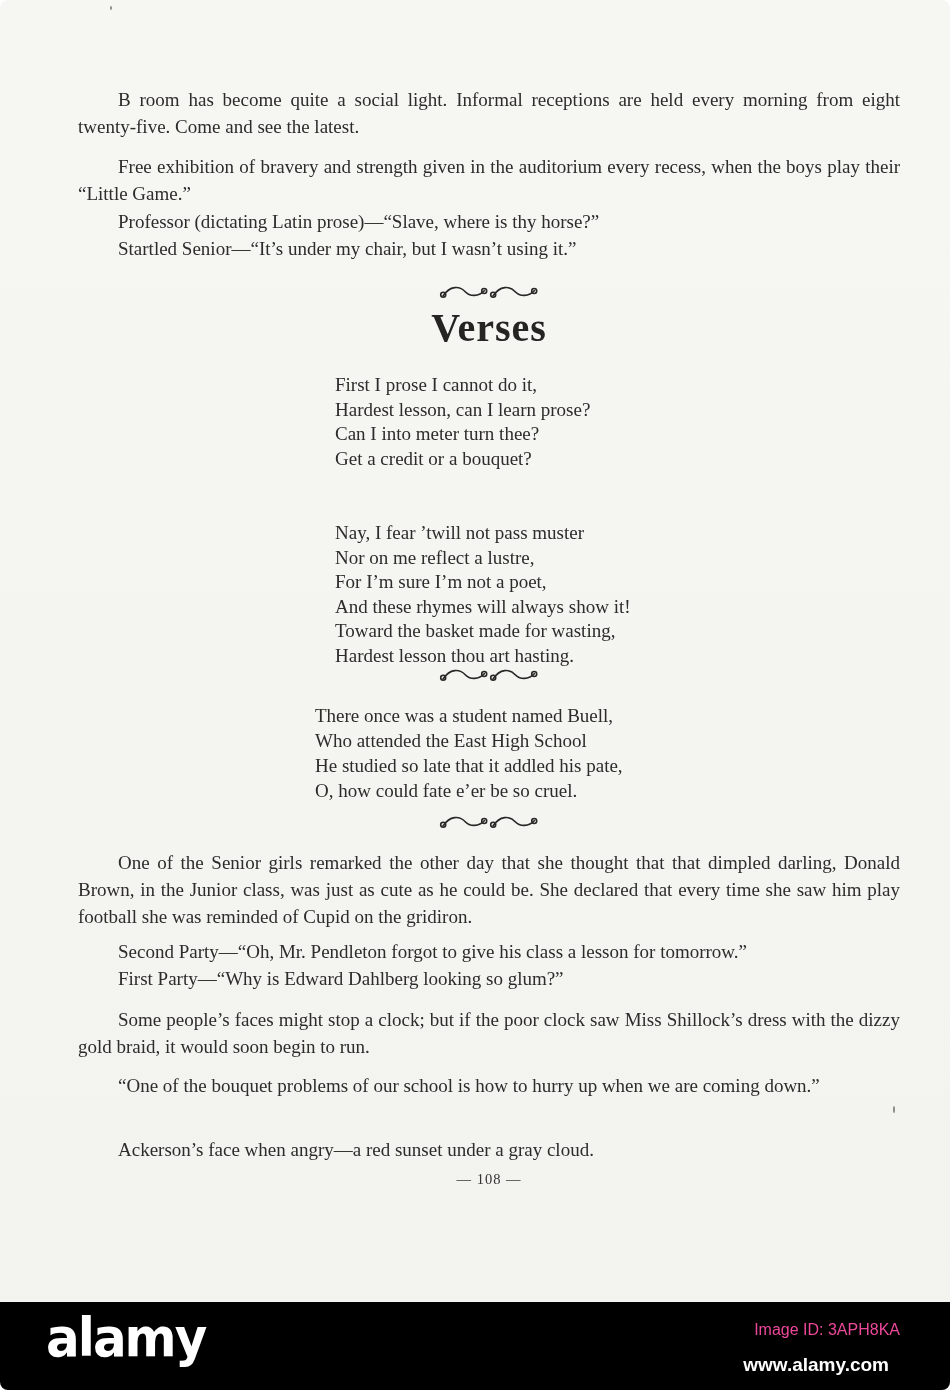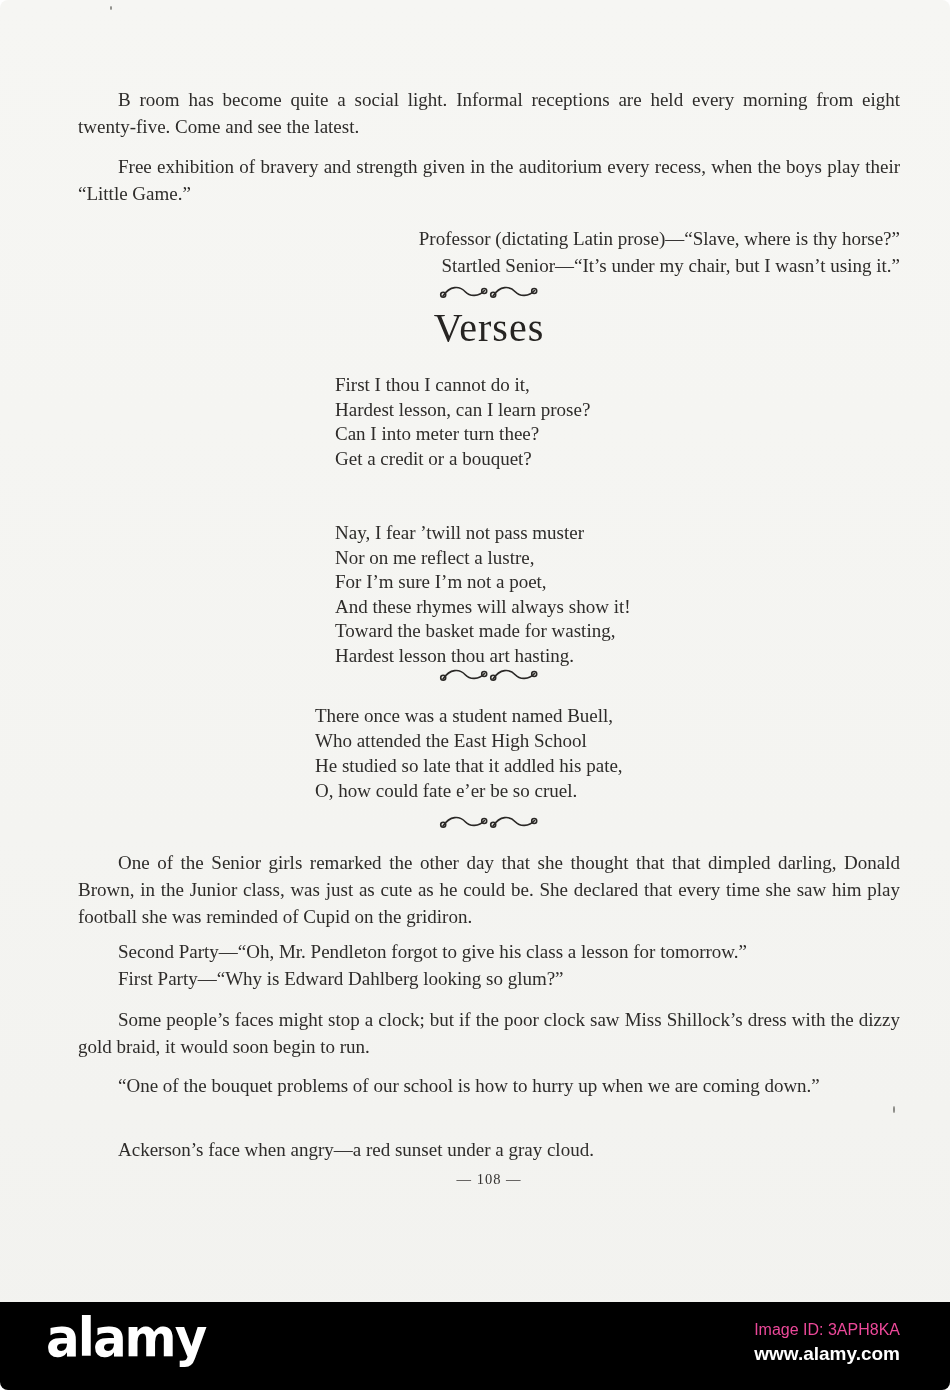--- a/index.html
+++ b/index.html
@@ -34,36 +34,36 @@
     position: absolute;
     left: 78px; width: 822px;
     display: flex; justify-content: center;
   }
   .heading {
     position: absolute;
     left: 78px; width: 822px;
     margin: 0;
     text-align: center;
     font-size: 40px; line-height: 44px;
-    font-weight: normal;
+    font-weight: bold;
     letter-spacing: 1px;
     color: #262422;
   }
   .poem {
     position: absolute;
     font-size: 19px; line-height: 24.5px;
   }
   .poem-stanza-1 { top: 373px; left: 335px; }
   .poem-stanza-2 { top: 521px; left: 335px; }
   .poem-limerick { top: 703px; left: 315px; line-height: 25px; }
   .poem-line { margin: 0; }
 
   .pos-p-social     { top: 86px; }
   .pos-p-exhibition { top: 153px; }
-  .pos-dlg-prof     { top: 225px; text-align: right; }
+  .pos-dlg-prof     { top: 208px; }
   .pos-div-1        { top: 283px; }
   .pos-heading      { top: 306px; }
   .pos-div-2        { top: 666px; }
   .pos-div-3        { top: 813px; }
   .pos-p-girls      { top: 849px; }
   .pos-dlg-party    { top: 938px; }
   .pos-p-clock      { top: 1006px; }
   .pos-p-serious    { top: 1072px; }
   .pos-p-ackerson   { top: 1136px; text-indent: 40px; }
   .page-number {
@@ -98,21 +98,21 @@
     transform-origin: top left;
   }
   .watermark-right {
     position: absolute;
     top: 17px; right: 50px;
     text-align: right;
     font-family: "Liberation Sans", "DejaVu Sans", sans-serif;
     color: #ffffff;
   }
   .image-id { font-size: 16px; line-height: 22px; color: #ec4899; margin: 0; }
-  .website  { font-size: 19px; line-height: 26px; font-weight: bold; margin: 0; }
+  .website  { font-size: 19px; line-height: 26px; font-weight: bold; margin: 11px; }
 </style>
 </head>
 <body>
 
 <div class="page">
 
   <span class="speck speck-1"></span>
   <span class="speck speck-2"></span>
 
   <p class="para pos-p-social">B room has become quite a social light.  Informal receptions are held every morning from eight twenty-five.  Come and see the latest.</p>
@@ -133,21 +133,21 @@
         <path d="M56 13 C63 2.5, 72.5 2.5, 78.5 9 C82.5 13.5, 92 14, 97.5 7.5"></path>
         <circle cx="56.2" cy="11.8" r="2.5"></circle>
         <circle cx="97.2" cy="8" r="2.5"></circle>
       </g>
     </svg>
   </div>
 
   <h1 class="heading pos-heading">Verses</h1>
 
   <div class="poem poem-stanza-1">
-    <p class="poem-line">First I thou I cannot do it,</p>
+    <p class="poem-line">First I prose I cannot do it,</p>
     <p class="poem-line">Hardest lesson, can I learn prose?</p>
     <p class="poem-line">Can I into meter turn thee?</p>
     <p class="poem-line">Get a credit or a bouquet?</p>
   </div>
 
   <div class="poem poem-stanza-2">
     <p class="poem-line">Nay, I fear ’twill not pass muster</p>
     <p class="poem-line">Nor on me reflect a lustre,</p>
     <p class="poem-line">For I’m sure I’m not a poet,</p>
     <p class="poem-line">And these rhymes will always show it!</p>

